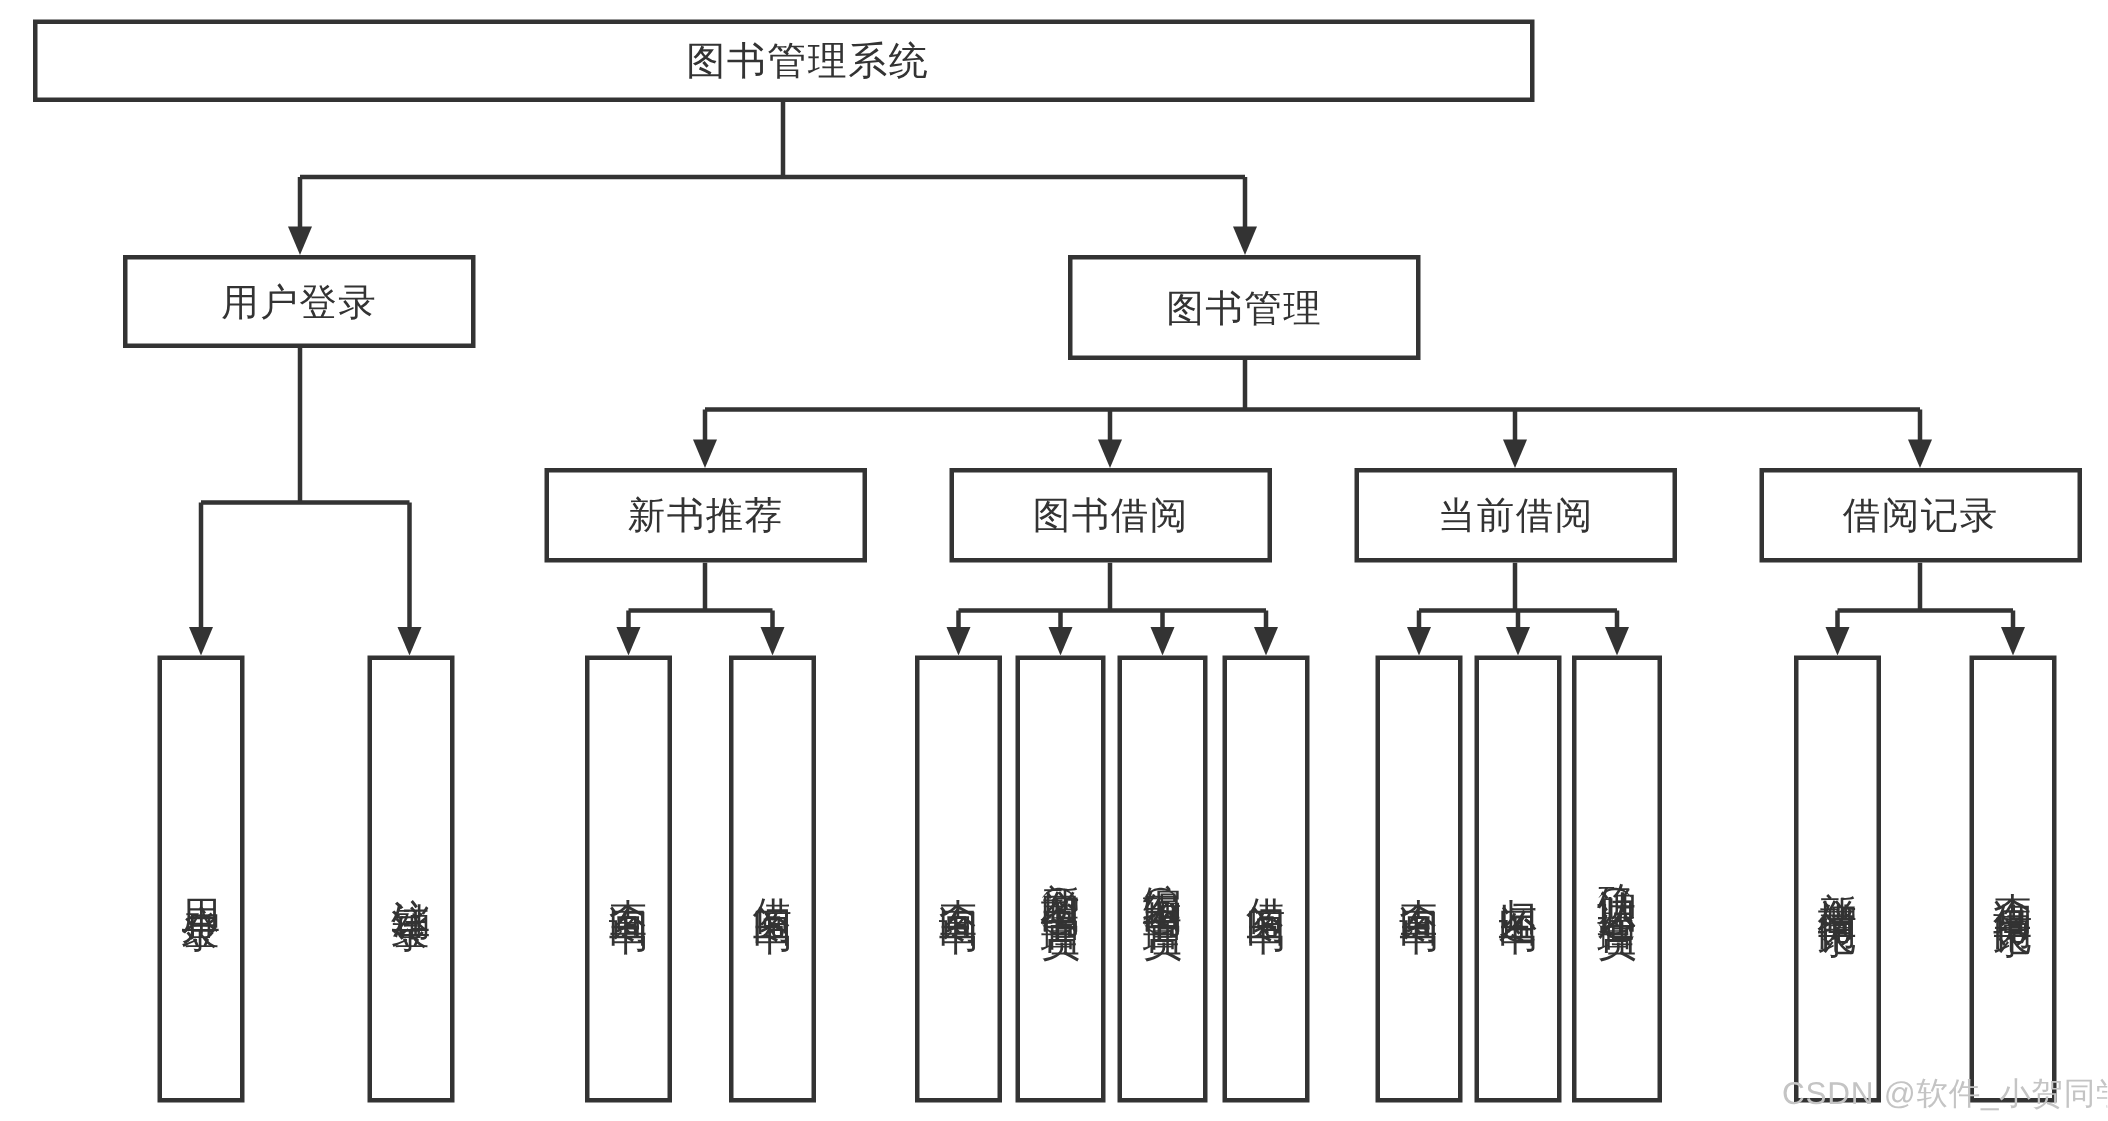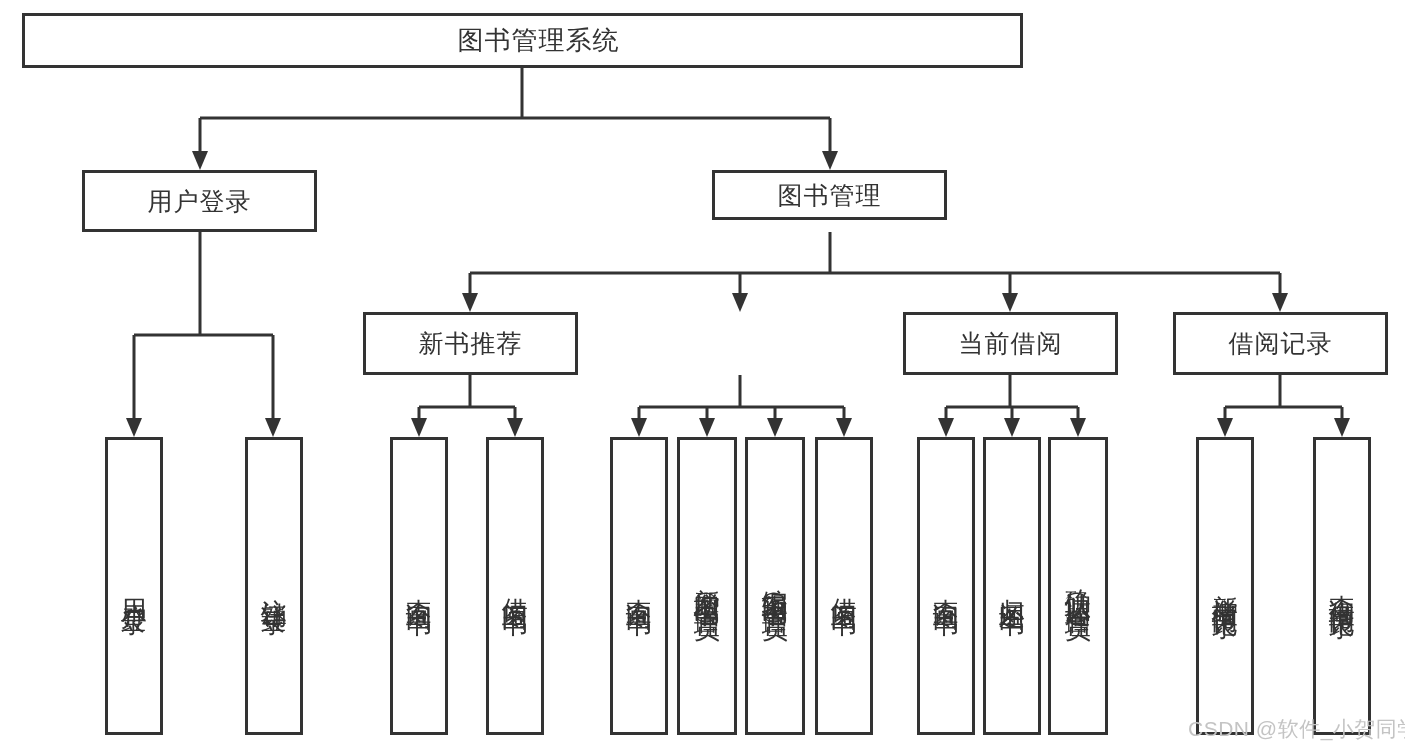--- a/index.html
+++ b/index.html
@@ -129,27 +129,30 @@
     </g>
   </svg>
 
   <div class="node root-node" style="left:22px; top:13px; width:1001px; height:55px;padding-left:32px;">
     <span>图书管理系统</span>
   </div>
 
   <div class="node hnode" style="left:82px; top:170px; width:235px; height:62px;">
     <span>用户登录</span>
   </div>
-  <div class="node hnode" style="left:712px; top:170px; width:235px; height:50px;align-items:center;">
+  <div class="node hnode" style="left:712px; top:170px; width:235px; height:70px;align-items:center;">
     <span>图书管理</span>
   </div>
 
   <div class="node hnode" style="left:363px; top:312px; width:215px; height:63px;">
     <span>新书推荐</span>
   </div>
+  <div class="node hnode" style="left:633px; top:312px; width:215px; height:63px;">
+    <span>图书借阅</span>
+  </div>
   <div class="node hnode" style="left:1173px; top:312px; width:215px; height:63px;">
     <span>借阅记录</span>
   </div>
   <div class="node hnode" style="left:903px; top:312px; width:215px; height:63px;">
     <span>当前借阅</span>
   </div>
 
   <div class="node vnode" style="left:105px; top:437px; width:58px; height:298px;">
     <span class="vtext">用户登录</span>
   </div>

